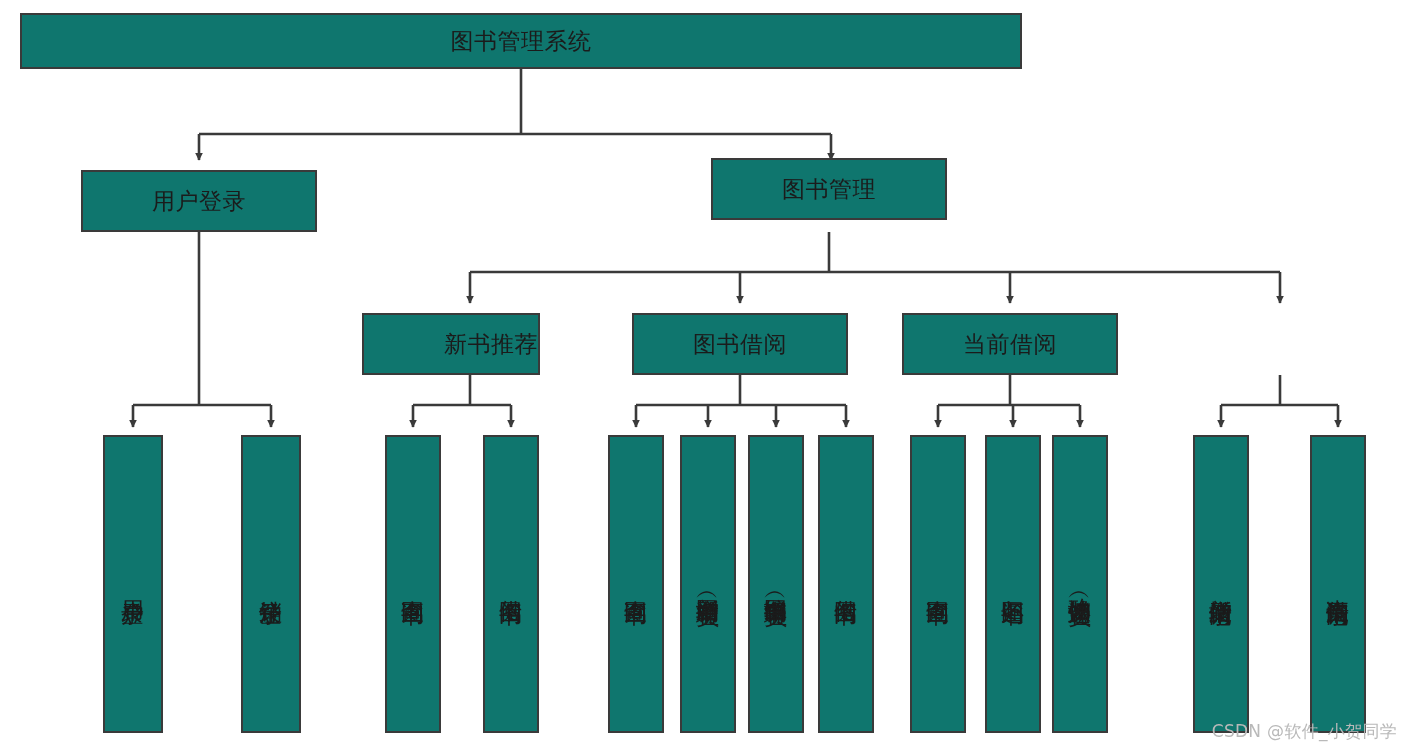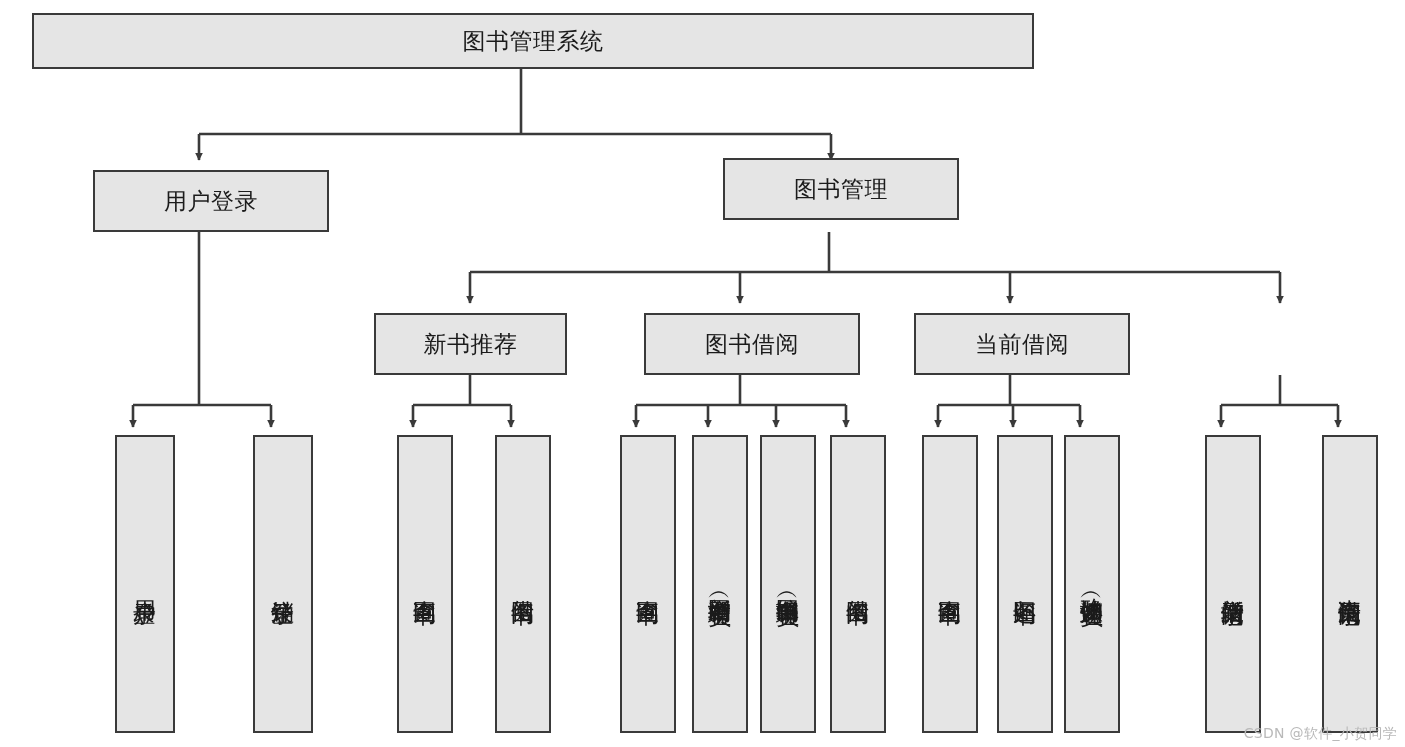--- a/index.html
+++ b/index.html
@@ -23,27 +23,26 @@
     left: 0;
     top: 0;
     width: 1405px;
     height: 747px;
     pointer-events: none;
   }
   .node {
     position: absolute;
     box-sizing: border-box;
     border: 2.5px solid #3a3a3a;
-    background: #e5e5e5;
+    background: #0f766e;
     display: flex;
     align-items: center;
     justify-content: center;
     color: #1b1b1b;
     z-index: 2;
-    margin-left: 12px;
   }
   .node-h {
     font-size: 23px;
     letter-spacing: 0.5px;
     line-height: 1.15;
     white-space: nowrap;
   }
   .node-root {
     font-size: 23px;
   }
@@ -60,21 +59,21 @@
   .node-v .vtext {
     writing-mode: vertical-rl;
     text-orientation: upright;
     display: block;
     max-height: 100%;
   }
   #watermark {
     position: absolute;
     right: 8px;
     bottom: 4px;
-    font-size: 14px;
+    font-size: 17px;
     color: #b9b9b9;
     white-space: nowrap;
     z-index: 3;
     letter-spacing: 0.3px;
   }
 </style>
 </head>
 <body>
 
 <div id="canvas">
@@ -137,21 +136,21 @@
     <span>图书管理系统</span>
   </div>
 
   <div class="node node-h" style="left:81px; top:170px; width:236px; height:62px;">
     <span>用户登录</span>
   </div>
   <div class="node node-h" style="left:711px; top:158px; width:236px; height:62px;">
     <span>图书管理</span>
   </div>
 
-  <div class="node node-h" style="left:362px; top:313px; width:193px; height:62px;">
+  <div class="node node-h" style="left:362px; top:313px; width:178px; height:62px;justify-content:flex-end;">
     <span>新书推荐</span>
   </div>
   <div class="node node-h" style="left:632px; top:313px; width:216px; height:62px;align-items:center;">
     <span>图书借阅</span>
   </div>
   <div class="node node-h" style="left:902px; top:313px; width:216px; height:62px;">
     <span>当前借阅</span>
   </div>
 
   <div class="node node-v" style="left:103px; top:435px; width:60px; height:298px;">

